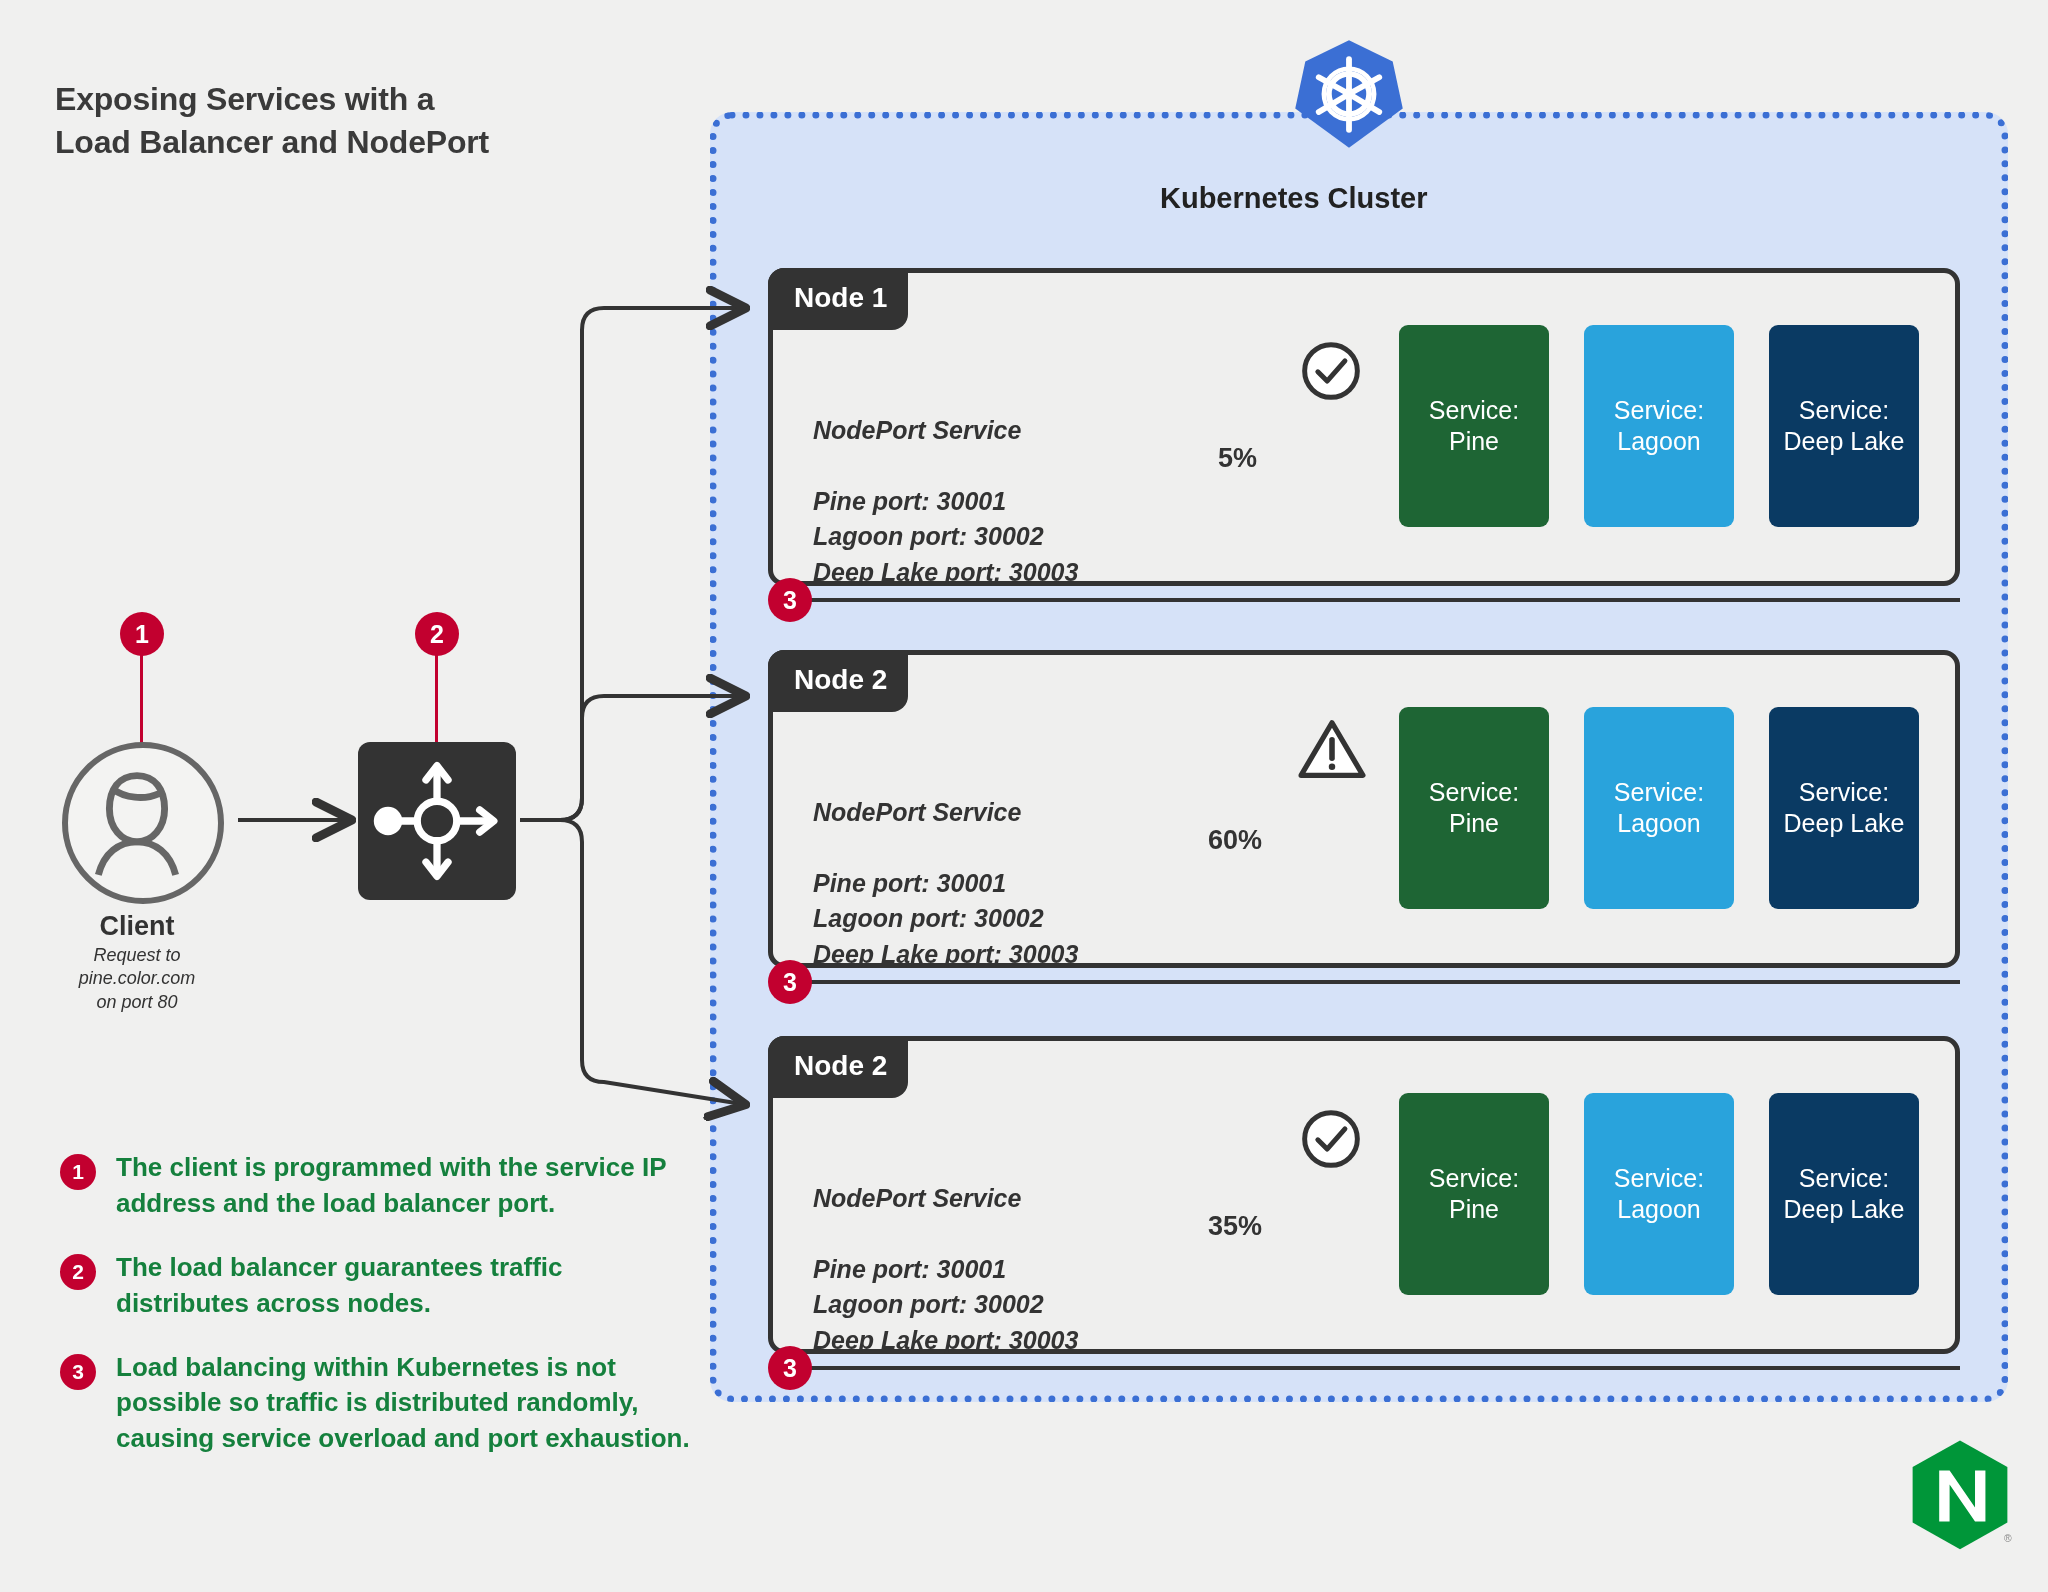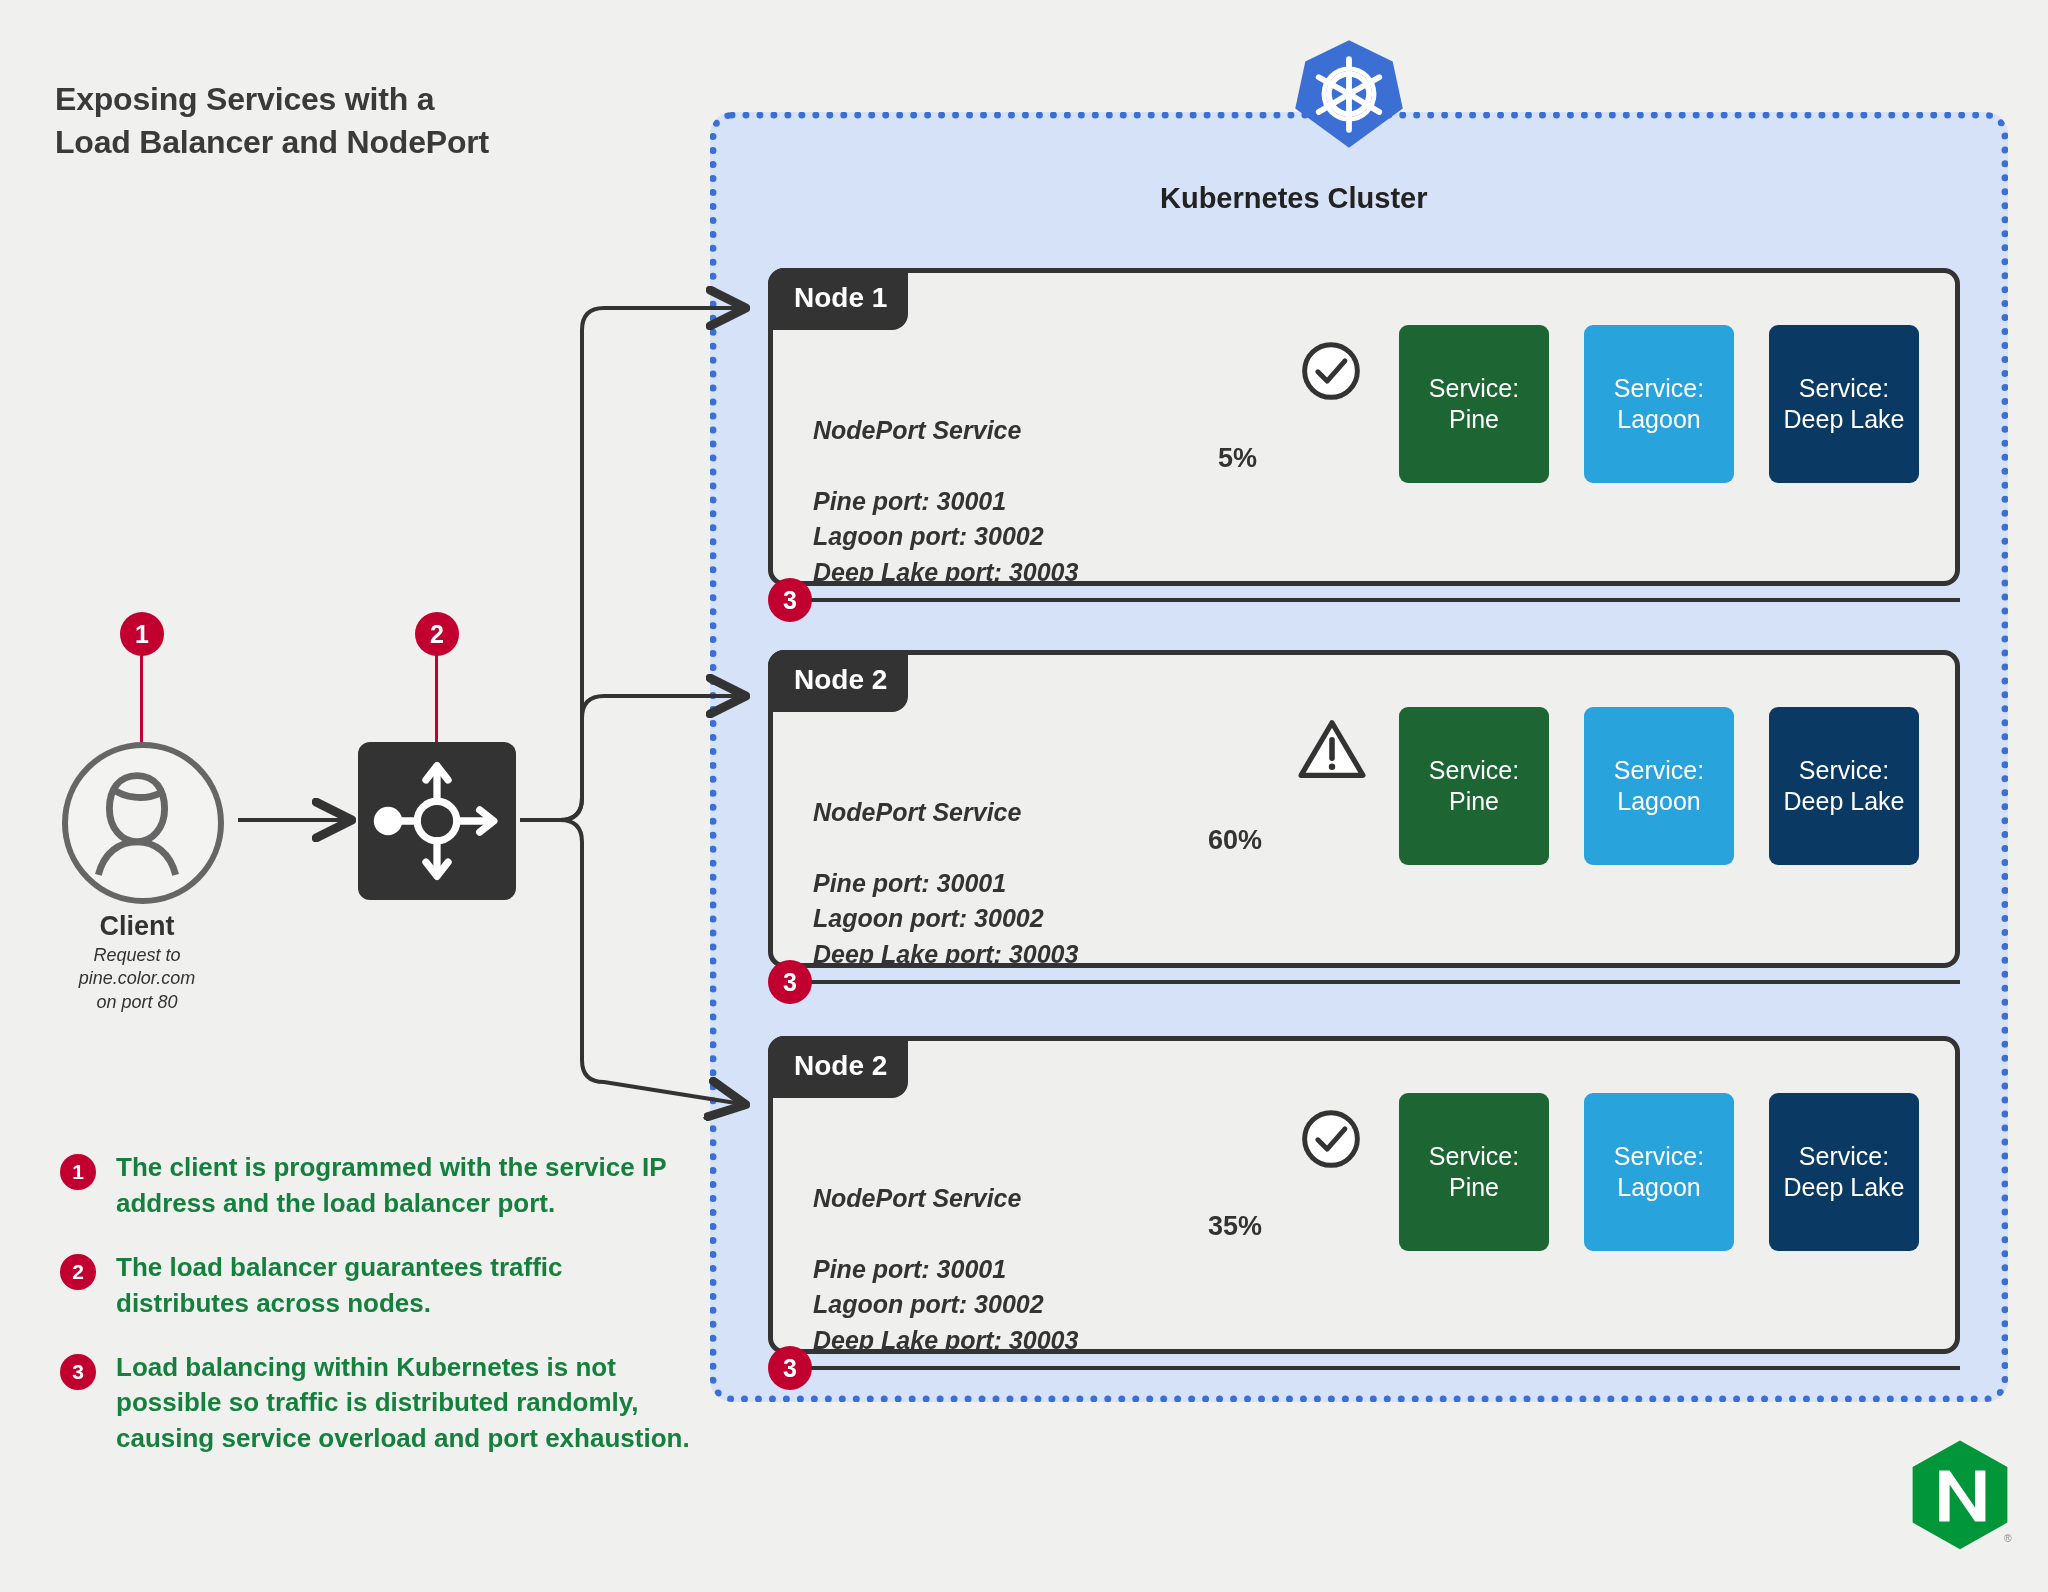--- a/index.html
+++ b/index.html
@@ -58,21 +58,21 @@
   }
   .node-body{
     position:absolute;left:40px;top:104px;
     font-size:25px;font-style:italic;font-weight:600;
     line-height:1.42;color:#333;white-space:pre-line;
   }
 
   
   .svc-row{position:absolute;right:36px;top:52px;display:flex;gap:35px;}
   .svc{
-    width:150px;height:158px;border-radius:9px;
+    width:150px;height:202px;border-radius:9px;
     color:#fff;font-size:25px;line-height:1.25;font-weight:400;
     display:flex;align-items:center;justify-content:center;text-align:center;
     position:relative;white-space:pre-line;
   }
 
   
   .pct{
     position:absolute;font-size:27px;font-weight:bold;color:#333;
   }
   .status-ico{position:absolute;}

